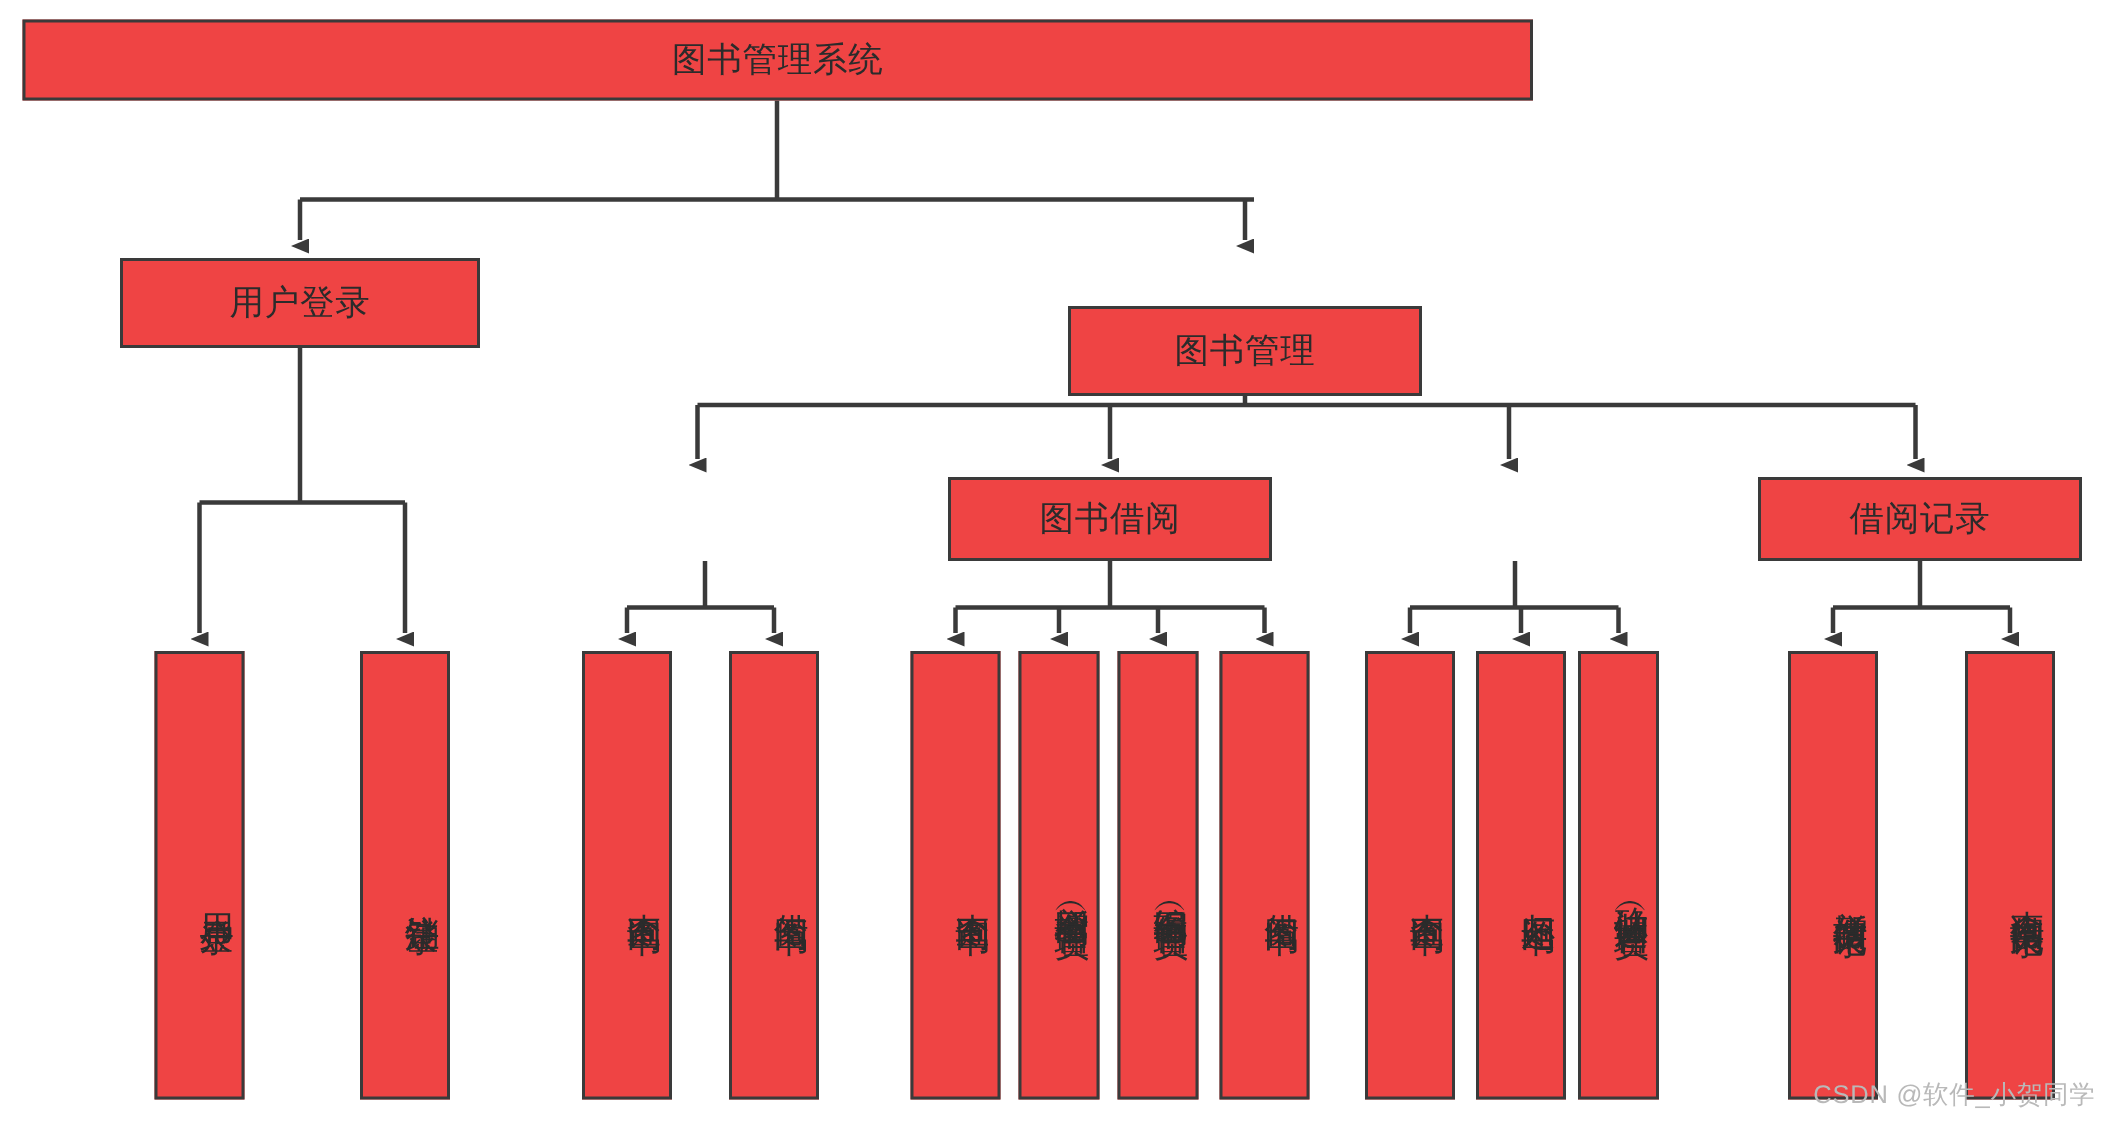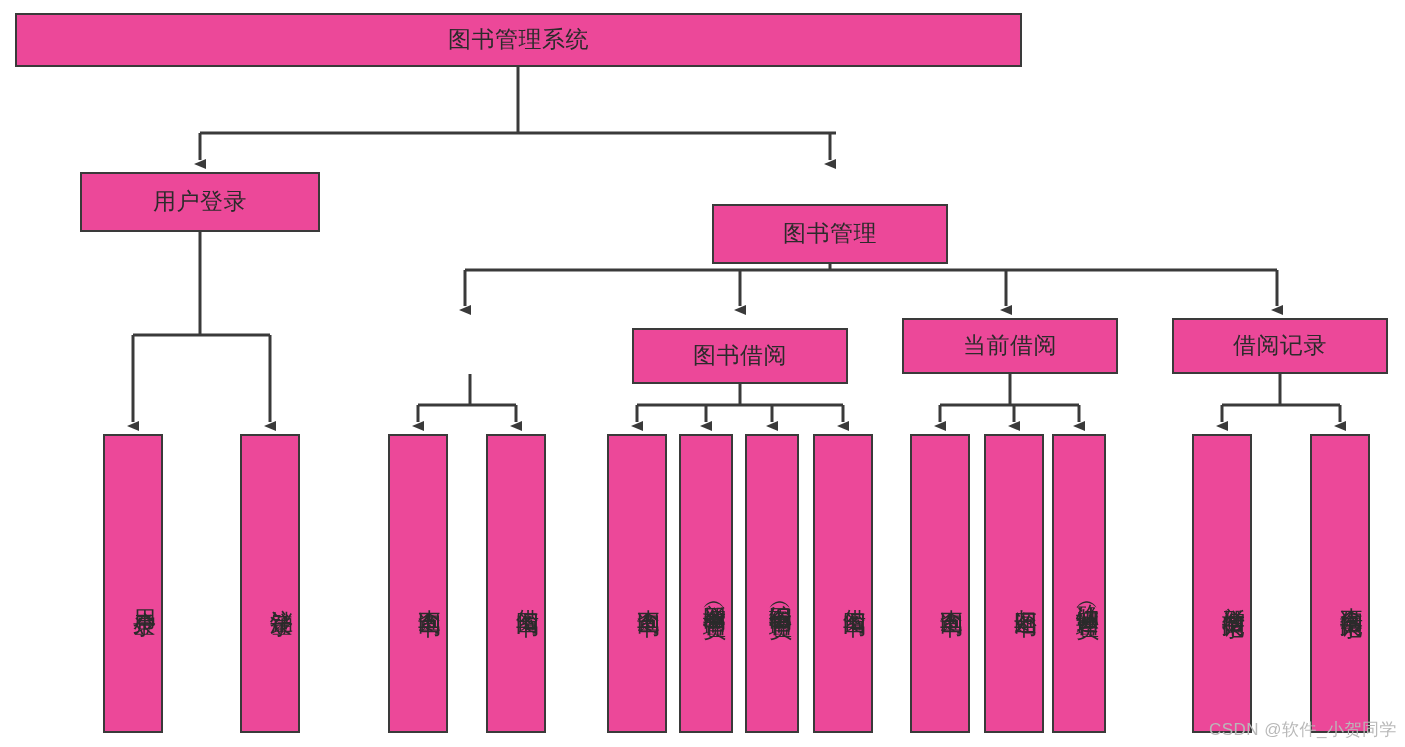--- a/index.html
+++ b/index.html
@@ -23,21 +23,21 @@
     left: 0;
     top: 0;
     width: 1405px;
     height: 747px;
     pointer-events: none;
   }
   .node {
     position: absolute;
     box-sizing: border-box;
     border: 2.5px solid #3a3a3a;
-    background: #ec4899;
+    background: #ef4444;
     color: #2b2b2b;
     display: flex;
     align-items: center;
     justify-content: center;
     text-align: center;
     z-index: 2;
   }
   .node.horiz {
     font-size: 23px;
     letter-spacing: 0.5px;
@@ -127,25 +127,22 @@
       <span>图书管理系统</span>
     </div>
 
   <div class="node horiz" style="left: 80px; top: 172px; width: 240px; height: 60px;">
       <span>用户登录</span>
     </div>
   <div class="node horiz" style="left: 712px; top: 172px; width: 236px; height: 60px; margin-top: 32px;">
       <span>图书管理</span>
     </div>
 
-  <div class="node horiz" style="left: 632px; top: 328px; width: 216px; height: 56px;">
+  <div class="node horiz" style="left: 632px; top: 318px; width: 216px; height: 56px;">
       <span>图书借阅</span>
-    </div>
-  <div class="node horiz" style="left: 902px; top: 318px; width: 216px; height: 56px;">
-      <span>当前借阅</span>
     </div>
   <div class="node horiz" style="left: 1172px; top: 318px; width: 216px; height: 56px;">
       <span>借阅记录</span>
     </div>
 
   <div class="node vert" style="left: 103px; top: 434px; width: 60px; height: 299px;">
       <span class="vtext">用户登录</span>
     </div>
   <div class="node vert" style="left: 240px; top: 434px; width: 60px; height: 299px;">
       <span class="vtext">注销登录</span>

